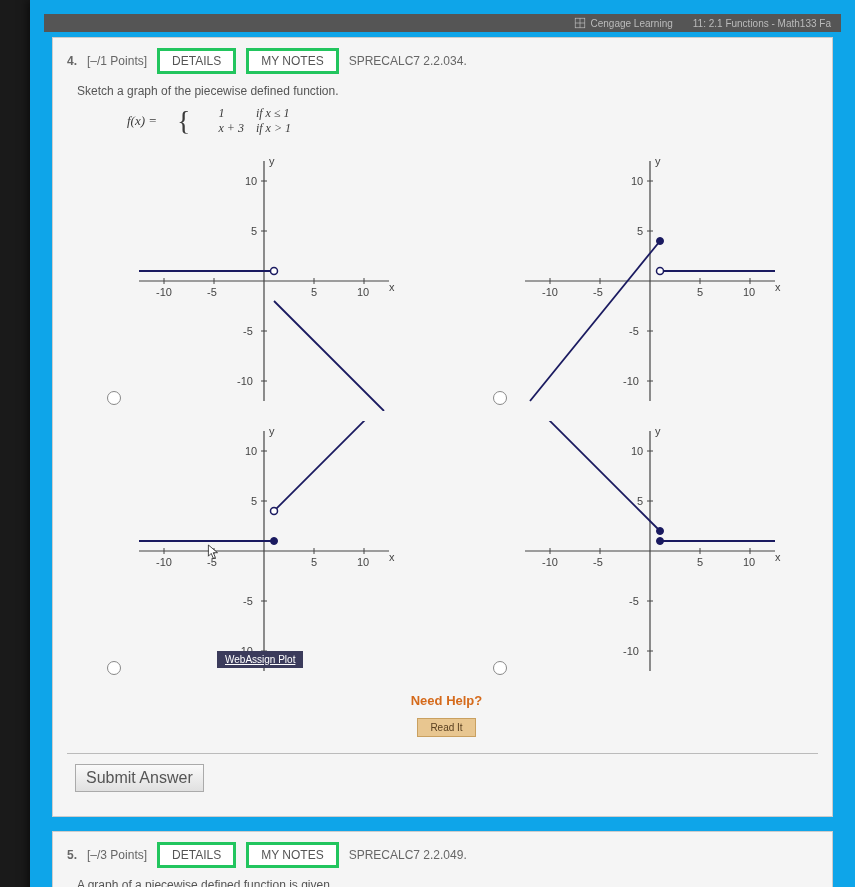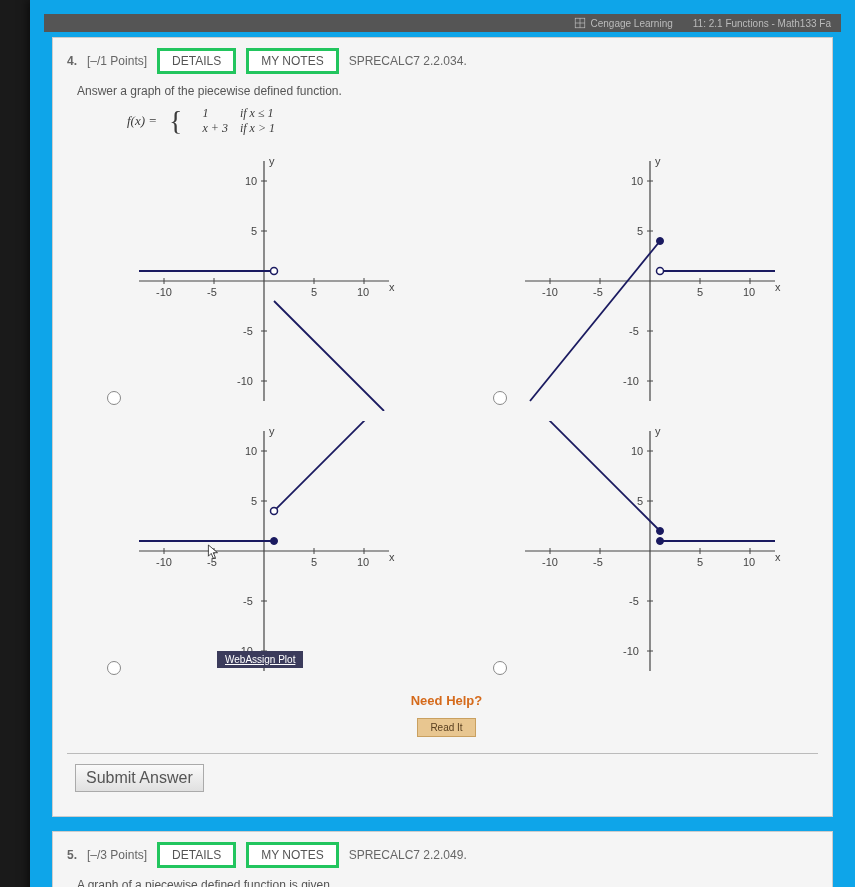--- a/index.html
+++ b/index.html
@@ -59,21 +59,21 @@
   }
   .ref-code { font-size:12px; color:#666; }
   .prompt-text { color:#555; font-size:12px; margin:0 0 8px 10px;}
   .formula {
     font-family:"Times New Roman", serif;
     font-style:italic;
     margin-left:60px;
     font-size:13px;
     display:flex;
     align-items:center;
-    gap:12px;
+    gap:20px;
   }
   .brace { font-size:28px; line-height:20px; font-style:normal; margin-right:2px;}
   .piece-table { border-collapse:collapse; }
   .piece-table td { padding:0 6px; font-size:12px; }
   .graph-grid {
     display:grid;
     grid-template-columns:1fr 1fr;
     gap:10px 60px;
     margin:15px 0 10px 40px;
   }
@@ -166,21 +166,21 @@
 
   <div class="question-block">
     <div class="q-head">
       <span class="q-num">4.</span>
       <span>[–/1 Points]</span>
       <button class="btn">DETAILS</button>
       <button class="btn">MY NOTES</button>
       <span class="ref-code">SPRECALC7 2.2.034.</span>
     </div>
 
-    <div class="prompt-text">Answer a graph of the piecewise defined function.</div>
+    <div class="prompt-text">Sketch a graph of the piecewise defined function.</div>
 
     <div class="formula">
       <span>f(x) = </span>
       <span class="brace">{</span>
       <table class="piece-table">
         <tbody>
             <tr>
           <td>1</td>
           <td>if x ≤ 1</td>
         </tr>

